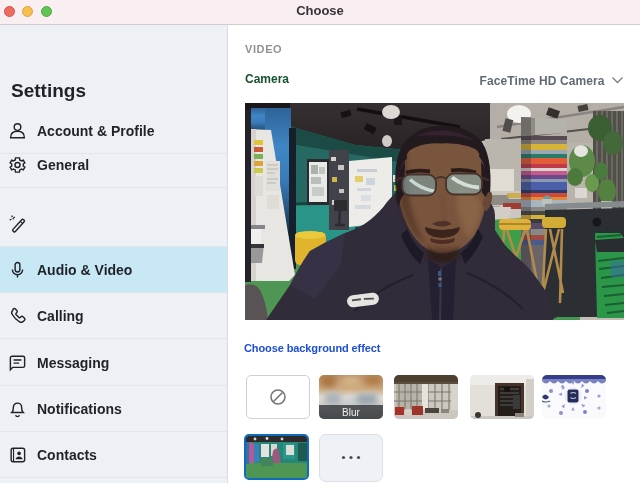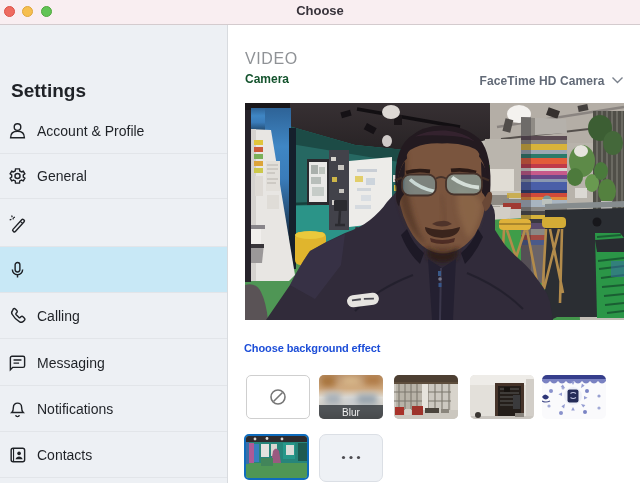--- a/index.html
+++ b/index.html
@@ -7,25 +7,25 @@
   .abs{position:absolute;}
   
   #titlebar{left:0;top:0;width:640px;height:24px;background:#f9eef1;border-bottom:1px solid #d4cbce;}
   .tl{position:absolute;top:5.5px;width:9px;height:9px;border-radius:50%;}
   #title{left:0;top:0;width:640px;height:24px;text-align:center;line-height:21px;font-size:13px;font-weight:bold;color:#38333b;}
   
   #sidebar{left:0;top:25px;width:227px;height:458px;background:#edf0f4;border-right:1px solid #d8dbdf;}
   #settings{left:11px;top:80px;font-size:19px;font-weight:bold;color:#1f2227;}
   .row{position:absolute;left:0;width:227px;height:46.3px;}
   .row .sep{position:absolute;left:0;bottom:0;width:227px;height:1px;background:#e2e5e9;}
-  .row .lbl{position:absolute;left:37px;top:50%;transform:translateY(-50%);font-size:14px;font-weight:normal;color:#1f2227;}
+  .row .lbl{position:absolute;left:37px;top:50%;transform:translateY(-50%);font-size:14px;font-weight:bold;color:#1f2227;}
   .row svg{position:absolute;left:8px;top:50%;transform:translateY(-50%);}
   .hl{background:#c8e8f6;}
   
-  #video-label{left:245px;top:50px;font-size:16px;font-weight:normal;color:#8f9296;letter-spacing:0.6px;}
+  #video-label{left:245px;top:43px;font-size:11px;font-weight:bold;color:#8f9296;letter-spacing:0.6px;}
   #camera{left:245px;top:72px;font-size:12px;font-weight:bold;color:#14532d;}
   #facetime{right:16px;top:74px;font-size:12px;font-weight:bold;color:#626a77;letter-spacing:0.1px;}
   #preview{left:245px;top:103px;width:379px;height:217px;background:#205a53;}
   #choose{left:244px;top:342px;font-size:11px;font-weight:bold;color:#1d4ed8;letter-spacing:-0.1px;}
   .thumb{position:absolute;width:64px;height:44.5px;border-radius:5px;overflow:hidden;}
   .t-r1{top:374.5px;}
 </style>
 </head>
 <body>
 <div class="abs" id="titlebar"></div>
@@ -38,21 +38,21 @@
 <div class="abs" id="settings">Settings</div>
 
 <div class="row" style="top:108px;">
   <svg width="19" height="19" viewBox="0 0 19 19" fill="none" stroke="#1f2227" stroke-width="1.4">
     <circle cx="9.5" cy="5.6" r="3.3"></circle>
       <path d="M2.6 16.2 C2.6 11.8 5.6 9.8 9.5 9.8 C13.4 9.8 16.4 11.8 16.4 16.2 Z"></path>
   </svg>
   <div class="lbl">Account &amp; Profile</div>
     <div class="sep"></div>
 </div>
-<div class="row" style="top:153px;">
+<div class="row" style="top:142px;">
   <svg width="19" height="19" viewBox="0 0 24 24" fill="none" stroke="#1f2227" stroke-width="1.8">
     <circle cx="12" cy="12" r="3.2"></circle>
     <path d="M19.4 12a7.4 7.4 0 0 0-.1-1.2l2-1.5-2-3.4-2.3 1a7.5 7.5 0 0 0-2.1-1.2L14.5 3h-5l-.4 2.7a7.5 7.5 0 0 0-2.1 1.2l-2.3-1-2 3.4 2 1.5a7.4 7.4 0 0 0 0 2.4l-2 1.5 2 3.4 2.3-1a7.5 7.5 0 0 0 2.1 1.2l.4 2.7h5l.4-2.7a7.5 7.5 0 0 0 2.1-1.2l2.3 1 2-3.4-2-1.5c.1-.4.1-.8.1-1.2z"></path>
   </svg>
   <div class="lbl">General</div>
     <div class="sep"></div>
 </div>
 <div class="row" style="top:200.6px;">
   <svg width="20" height="20" viewBox="0 0 20 20" fill="none" stroke="#1f2227" stroke-width="1.4">
     <g transform="rotate(42 10.5 11.5)">
@@ -62,20 +62,21 @@
     <path d="M3.6 1.6 l0.7 1.7 M6.9 3.1 l-1.6 0.6 M1.7 5.9 l1.7 -0.5" stroke-width="1.2"></path>
     <circle cx="5.2" cy="4.8" r="0.8" fill="#1f2227" stroke="none"></circle>
   </svg>
     <div class="sep"></div>
 </div>
 <div class="row hl" style="top:246.9px;">
   <svg width="19" height="19" viewBox="0 0 24 24" fill="none" stroke="#1f2227" stroke-width="1.8">
     <rect x="9" y="2.5" width="6" height="12" rx="3"></rect>
     <path d="M5.5 11.5 a6.5 6.5 0 0 0 13 0 M12 18 v3.5"></path>
   </svg>
+  <div class="lbl">Audio &amp; Video</div>
     <div class="sep"></div>
 </div>
 <div class="row" style="top:293.2px;">
   <svg width="19" height="19" viewBox="0 0 24 24" fill="none" stroke="#1f2227" stroke-width="1.8">
     <path d="M6.6 3.2 c0.8-0.8 2-0.8 2.7 0 l1.8 1.8 c0.8 0.8 0.8 2 0 2.7 l-1 1 c-0.3 0.4-0.3 1 0 1.4 l3.8 3.8 c0.4 0.4 1 0.4 1.4 0 l1-1 c0.8-0.8 2-0.8 2.7 0 l1.8 1.8 c0.8 0.8 0.8 2 0 2.7 l-1.2 1.2 c-1.3 1.3-3.3 1.6-4.9 0.7 c-4-2.2-7.3-5.5-9.5-9.5 c-0.9-1.6-0.6-3.6 0.7-4.9 z"></path>
   </svg>
   <div class="lbl">Calling</div>
     <div class="sep"></div>
 </div>
 <div class="row" style="top:339.5px;">

